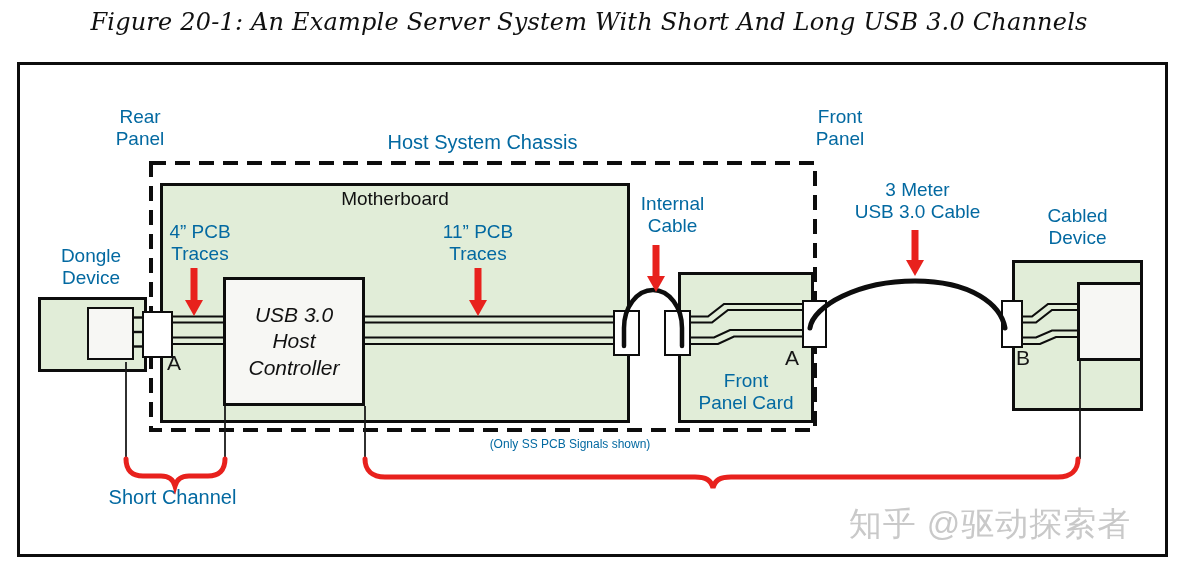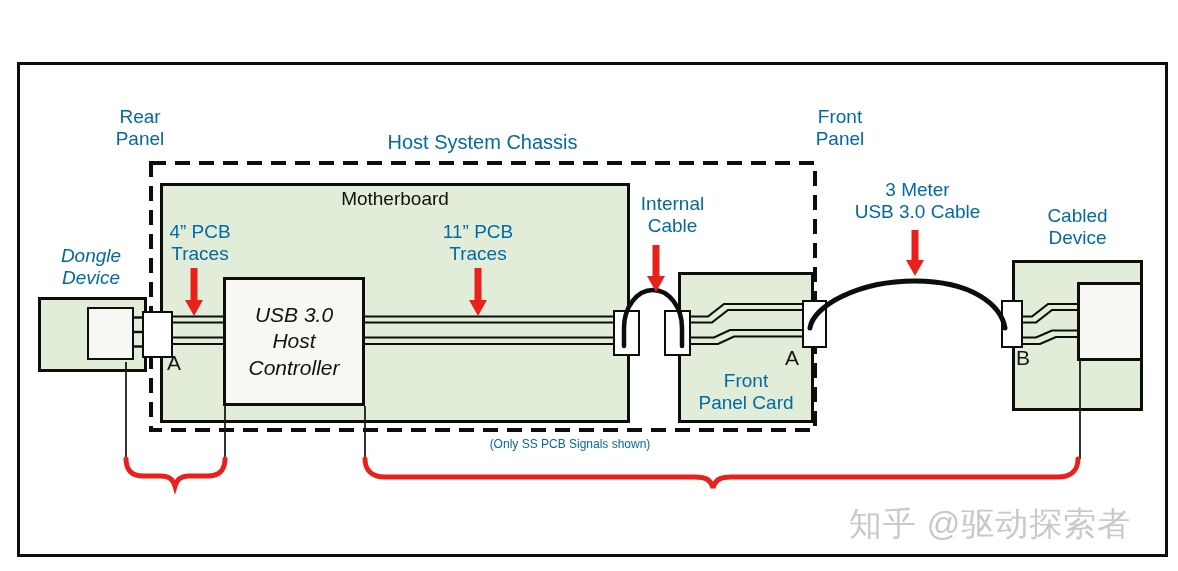--- a/index.html
+++ b/index.html
@@ -46,20 +46,21 @@
   .brace{stroke:var(--accent-red);stroke-width:5;fill:none;stroke-linecap:round;}
   #watermark{position:absolute;left:845px;top:502px;width:290px;text-align:center;
              font-size:33px;letter-spacing:1px;color:var(--watermark-gray);
              text-shadow:1px 1px 0 #ffffff;z-index:6;}
 </style>
 </head>
 <body>
 
 <div id="canvas">
 
+  <div id="fig-title">Figure 20-1:  An Example Server System With Short And Long USB 3.0 Channels</div>
 
   <div id="outer-frame"></div>
 
   <div class="box green" style="left:38px;top:297px;width:109px;height:75px;"></div>
   <div class="box green" style="left:160px;top:183px;width:470px;height:240px;">
     <div id="motherboard-label">Motherboard</div>
   </div>
   <div class="box green" style="left:678px;top:272px;width:136px;height:151px;"></div>
   <div class="box green" style="left:1012px;top:260px;width:131px;height:151px;"></div>
 
@@ -106,38 +107,39 @@
   <div class="connector" style="left:613px;top:310px;width:27px;height:46px;"></div>
   <div class="connector" style="left:664px;top:310px;width:27px;height:46px;"></div>
   <div class="connector" style="left:802px;top:300px;width:25px;height:48px;"></div>
   <div class="connector" style="left:1001px;top:300px;width:22px;height:48px;"></div>
 
   <div class="lbl" style="left:95px;top:106px;width:90px;">Rear
 Panel</div>
   <div class="lbl" style="left:355px;top:131px;width:255px;font-size:20px;">Host System Chassis</div>
   <div class="lbl" style="left:795px;top:106px;width:90px;">Front
 Panel</div>
-  <div class="lbl" style="left:40px;top:245px;width:102px;font-style:italic;">Dongle
+  <div class="lbl" style="left:40px;top:245px;width:102px;">Dongle
 Device</div>
   <div class="lbl" style="left:155px;top:221px;width:90px;">4” PCB
 Traces</div>
   <div class="lbl" style="left:433px;top:221px;width:90px;">11” PCB
 Traces</div>
   <div class="lbl" style="left:630px;top:193px;width:85px;">Internal
 Cable</div>
   <div class="lbl" style="left:840px;top:179px;width:155px;">3 Meter
 USB 3.0 Cable</div>
   <div class="lbl" style="left:1020px;top:205px;width:115px;">Cabled
 Device</div>
   <div class="lbl" style="left:688px;top:370px;width:116px;">Front
 Panel Card</div>
   <div class="port" style="left:167px;top:351px;">A</div>
   <div class="port" style="left:785px;top:346px;">A</div>
   <div class="port" style="left:1016px;top:346px;">B</div>
   <div class="lbl" style="left:420px;top:437px;width:300px;font-size:12px;">(Only SS PCB Signals shown)</div>
+  <div class="lbl" style="left:95px;top:486px;width:155px;font-size:20px;">Short Channel</div>
 
   <svg id="svg-over" width="1178" height="571" viewBox="0 0 1178 571">
 
     <path class="cable" style="stroke-width:4.5" d="M 624,346 L 624,328 A 29,38 0 0 1 682,328 L 682,346"></path>
 
     <path class="cable" style="stroke-width:5" d="M 810,328 C 813,306 858,281 915,281 C 972,281 1001,305 1005,328"></path>
 
     <g>
       <line class="red-shaft" x1="194" y1="268" x2="194" y2="301"></line>
       <polygon class="red-head" points="185,300 203,300 194,316"></polygon>

